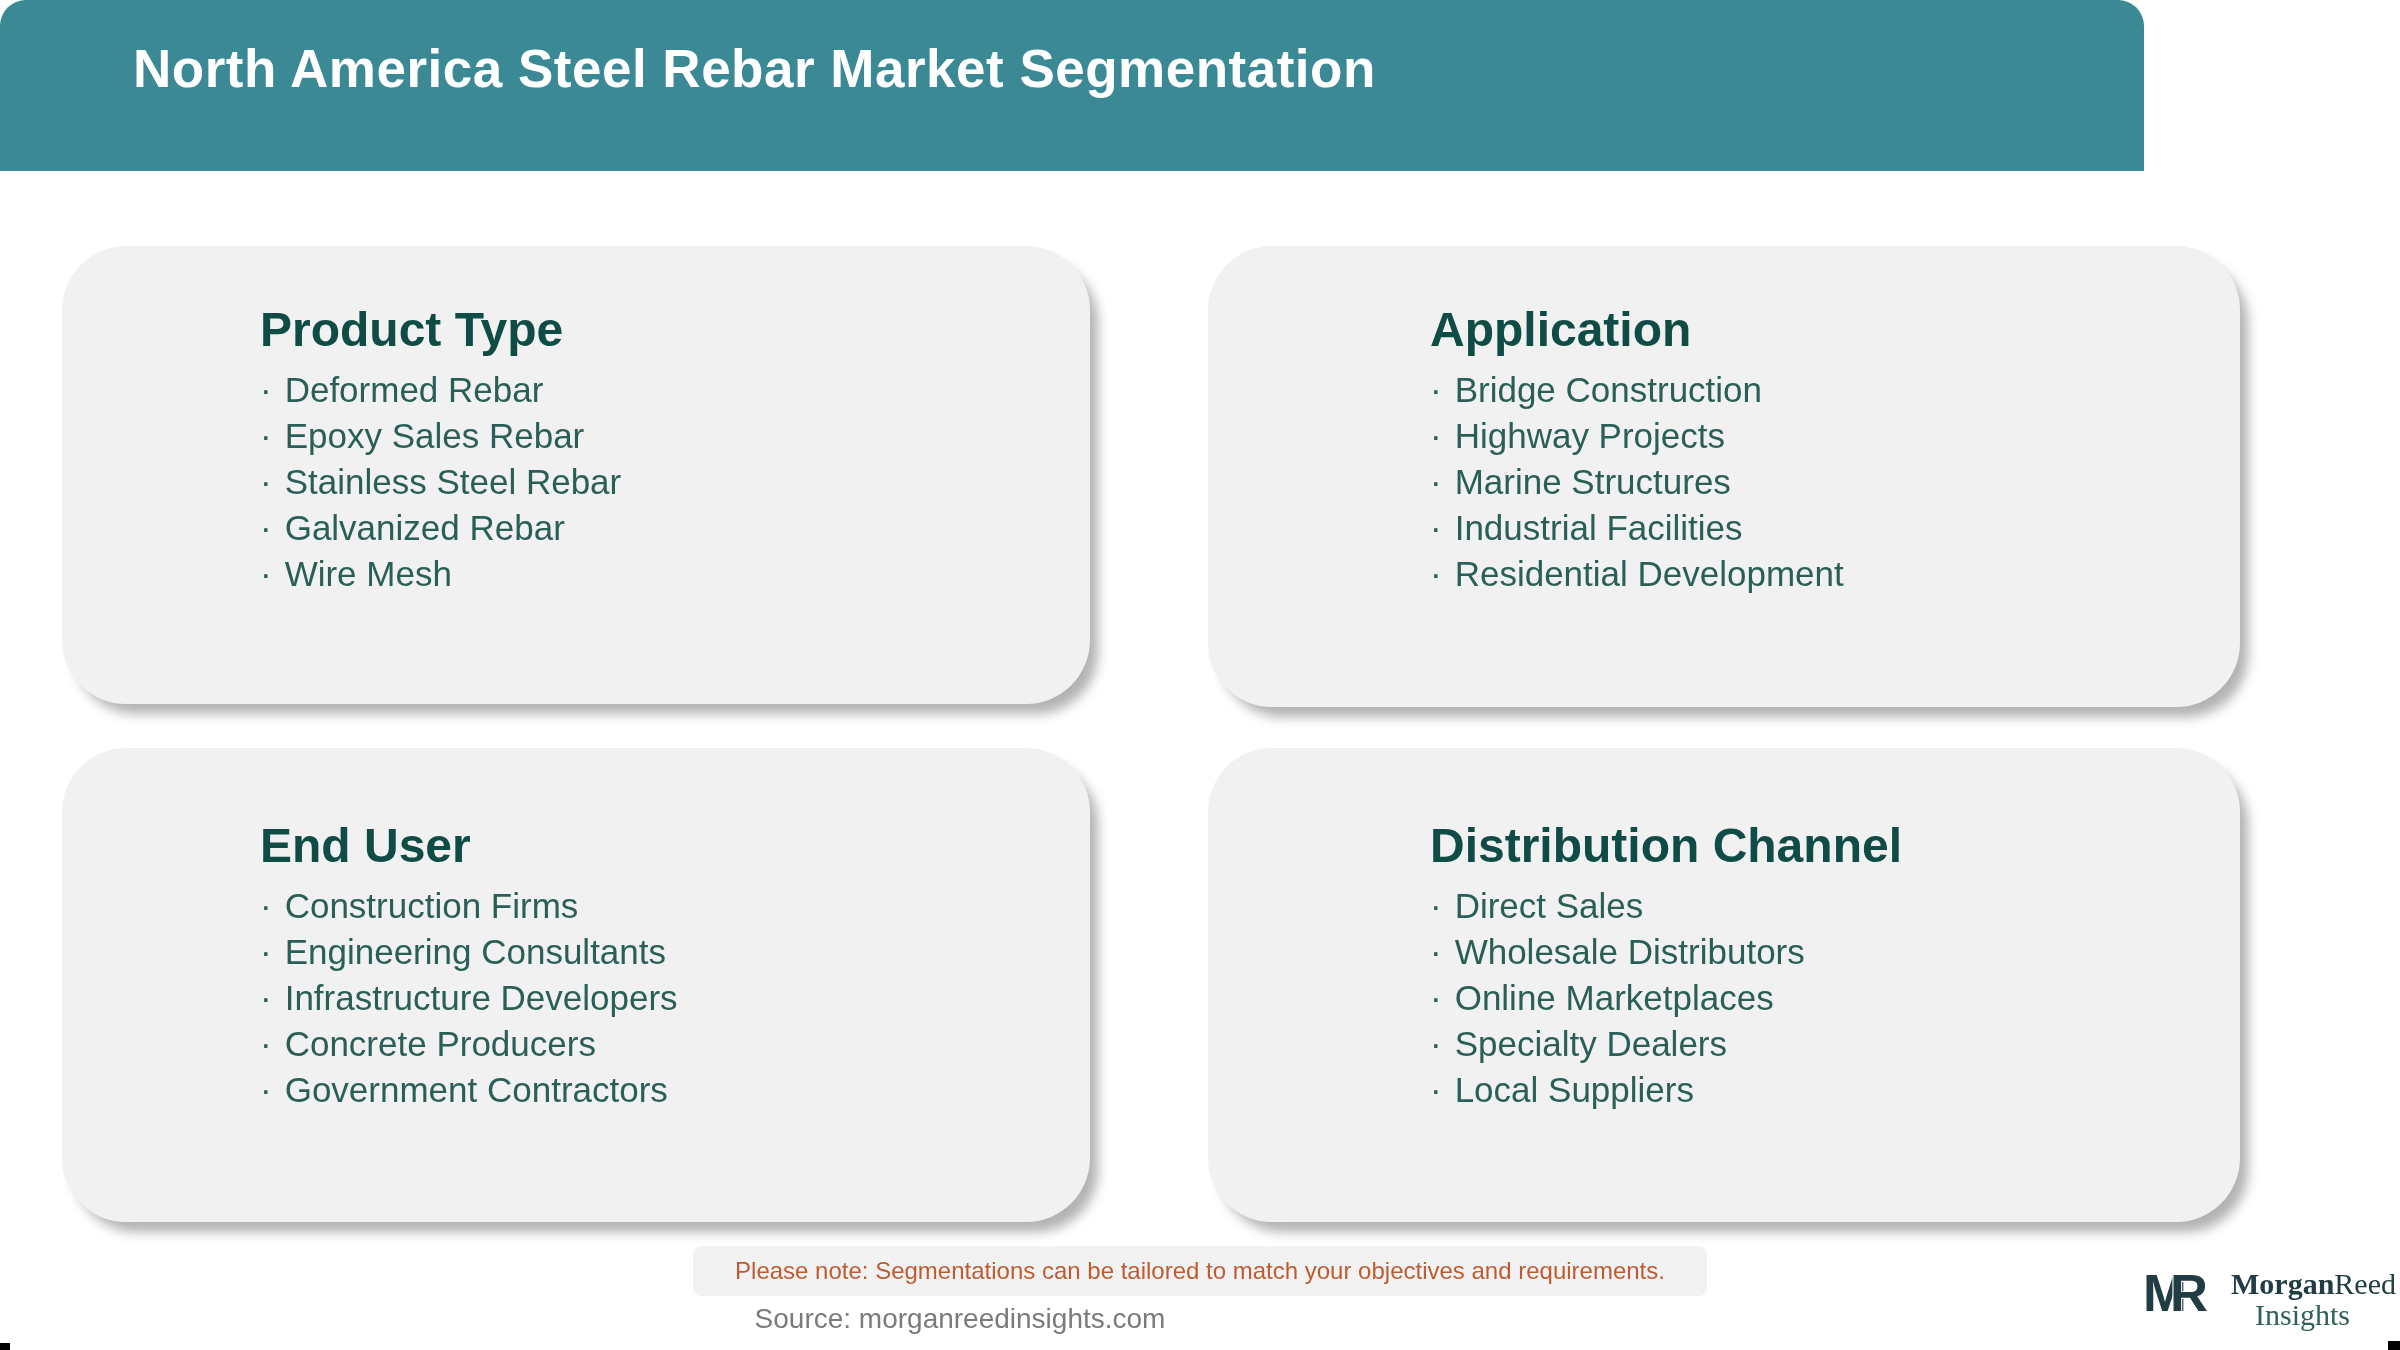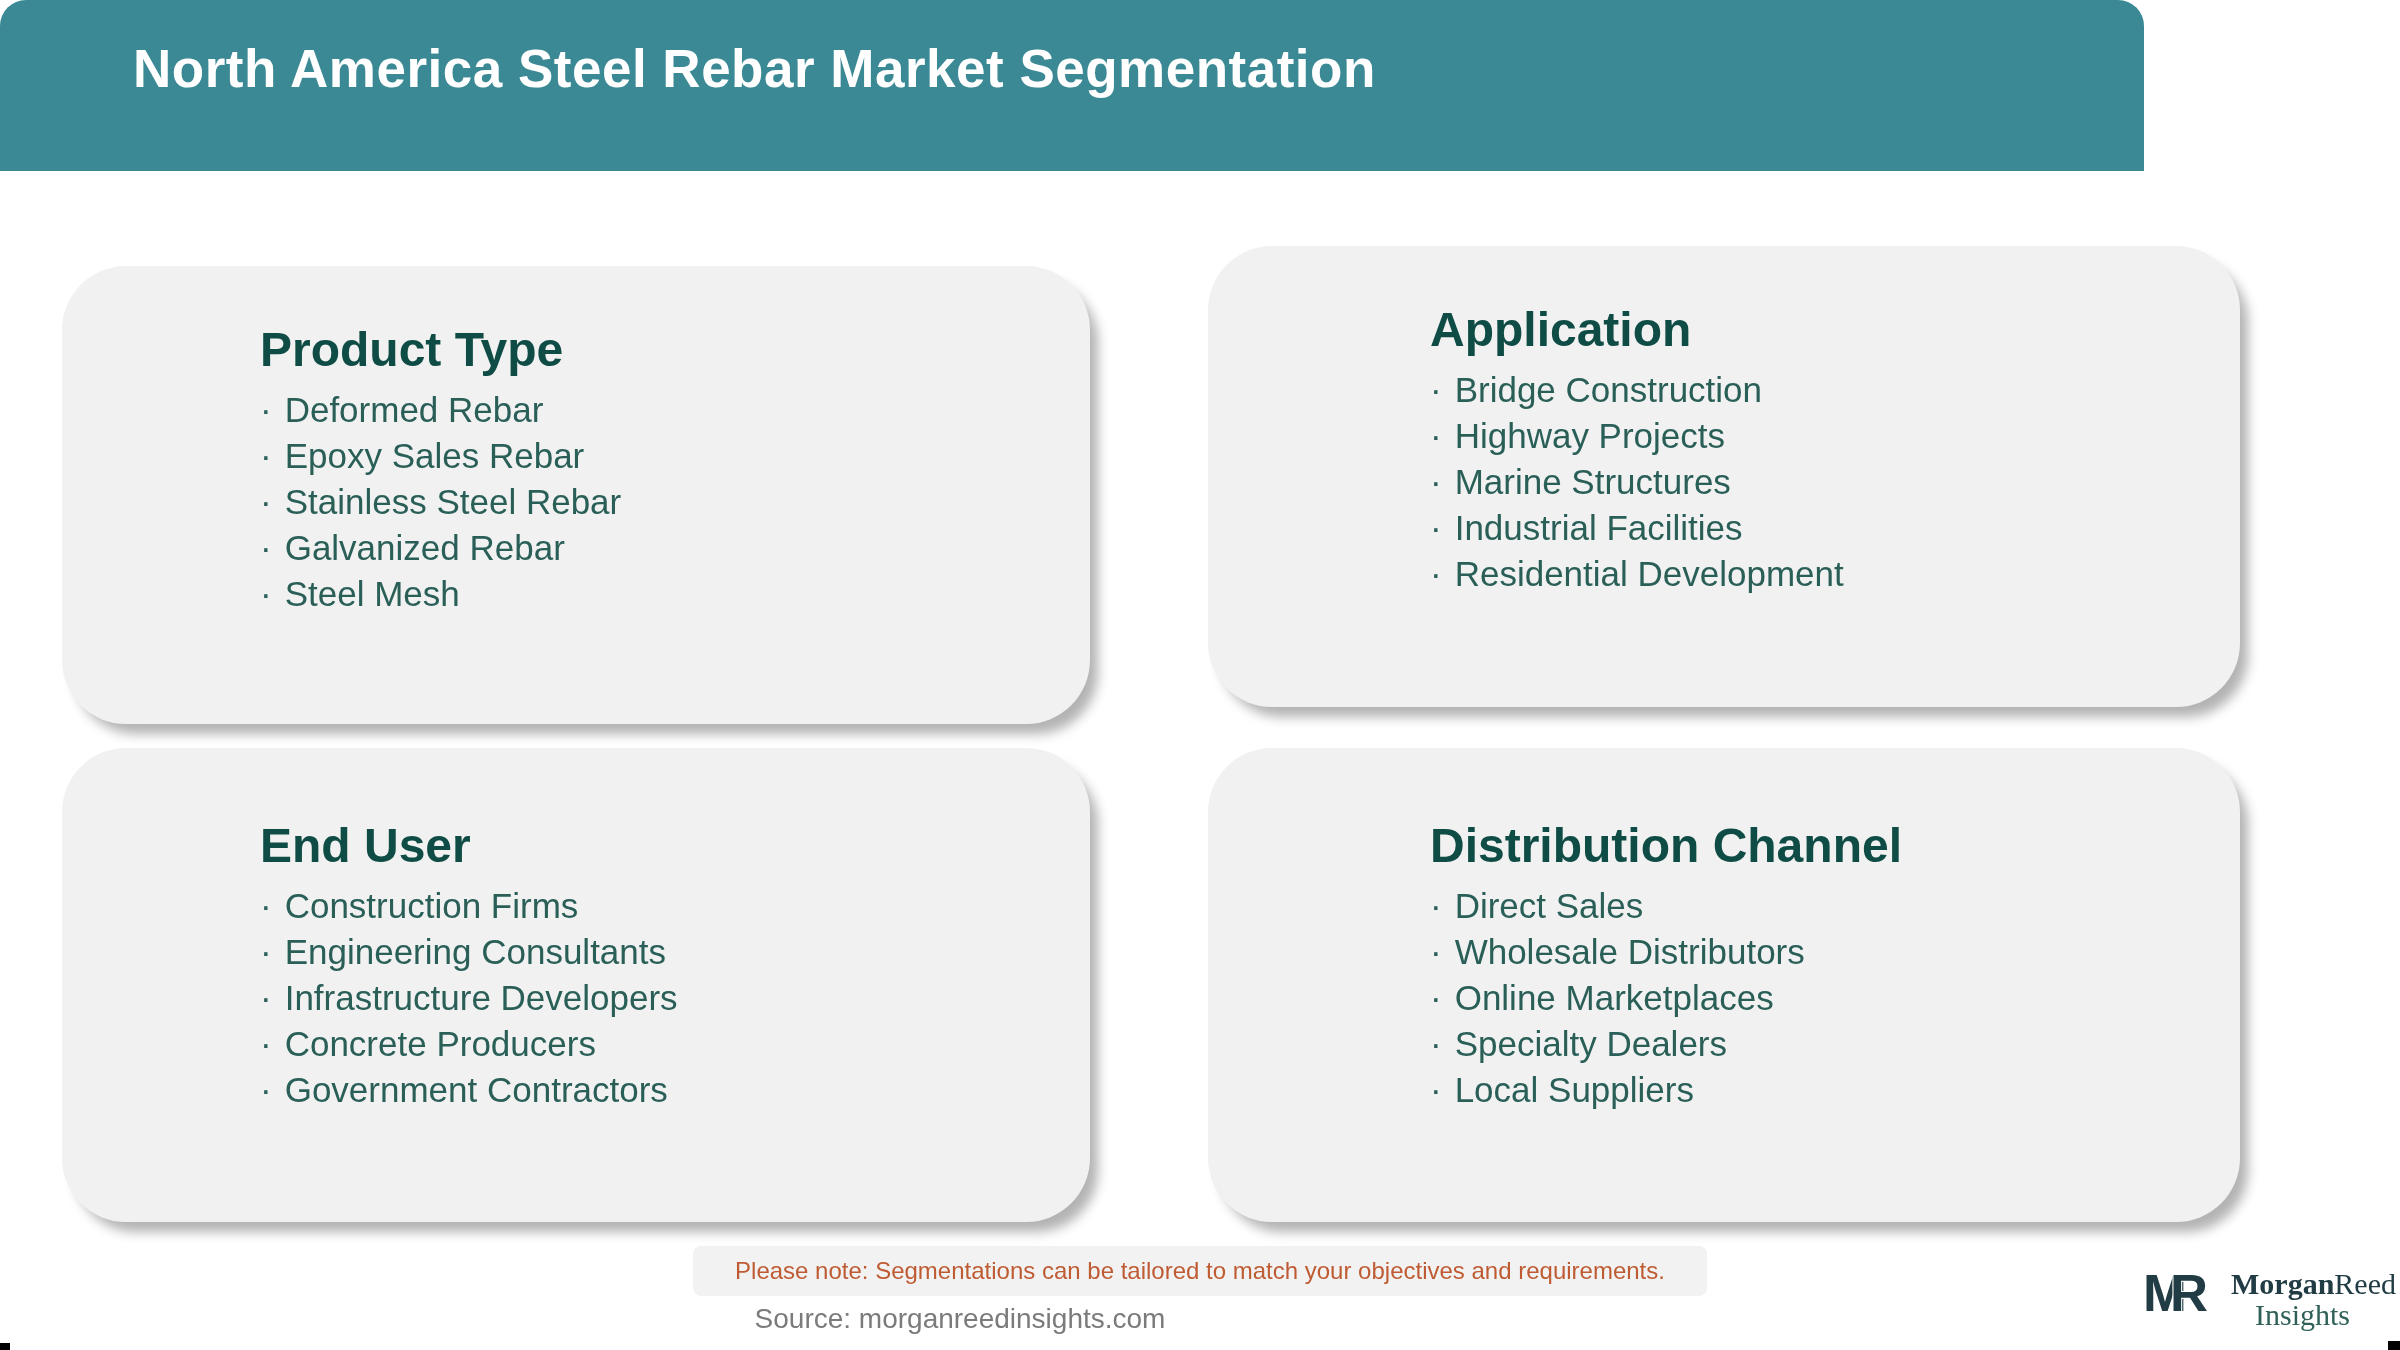--- a/index.html
+++ b/index.html
@@ -31,21 +31,21 @@
     color:var(--header-text);
     font-size:53px;font-weight:bold;letter-spacing:0.5px;
     white-space:nowrap;
   }
   .card{
     position:absolute;background:var(--card-bg);
     border-radius:64px;
     box-shadow:10px 12px 12px -2px rgba(0,0,0,0.30);
     padding:56px 50px 0 198px;
   }
-  .card-1{left:62px;top:246px;width:1028px;height:458px;margin-top:20px;}
+  .card-1{left:62px;top:246px;width:1028px;height:458px;}
   .card-2{left:1208px;top:246px;width:1032px;height:461px;padding-left:222px;}
   .card-3{left:62px;top:748px;width:1028px;height:474px;padding-top:70px;}
   .card-4{left:1208px;top:748px;width:1032px;height:474px;padding-left:222px;padding-top:70px;}
   .card h2{
     color:var(--title-color);
     font-size:48px;font-weight:bold;line-height:1.15;
     margin-bottom:10px;white-space:nowrap;
   }
   .card ul{list-style:none;}
   .card li{
@@ -88,21 +88,21 @@
   <h1>North America Steel Rebar Market Segmentation</h1>
 </div>
 
 <section class="card card-1">
   <h2>Product Type</h2>
   <ul>
       <li><span class="bullet">·</span><span>Deformed Rebar</span></li>
       <li><span class="bullet">·</span><span>Epoxy Sales Rebar</span></li>
       <li><span class="bullet">·</span><span>Stainless Steel Rebar</span></li>
       <li><span class="bullet">·</span><span>Galvanized Rebar</span></li>
-      <li><span class="bullet">·</span><span>Steel Mesh</span></li>
+      <li><span class="bullet">·</span><span>Wire Mesh</span></li>
     </ul>
 </section>
 
 <section class="card card-2">
   <h2>Application</h2>
   <ul>
       <li><span class="bullet">·</span><span>Bridge Construction</span></li>
       <li><span class="bullet">·</span><span>Highway Projects</span></li>
       <li><span class="bullet">·</span><span>Marine Structures</span></li>
       <li><span class="bullet">·</span><span>Industrial Facilities</span></li>

